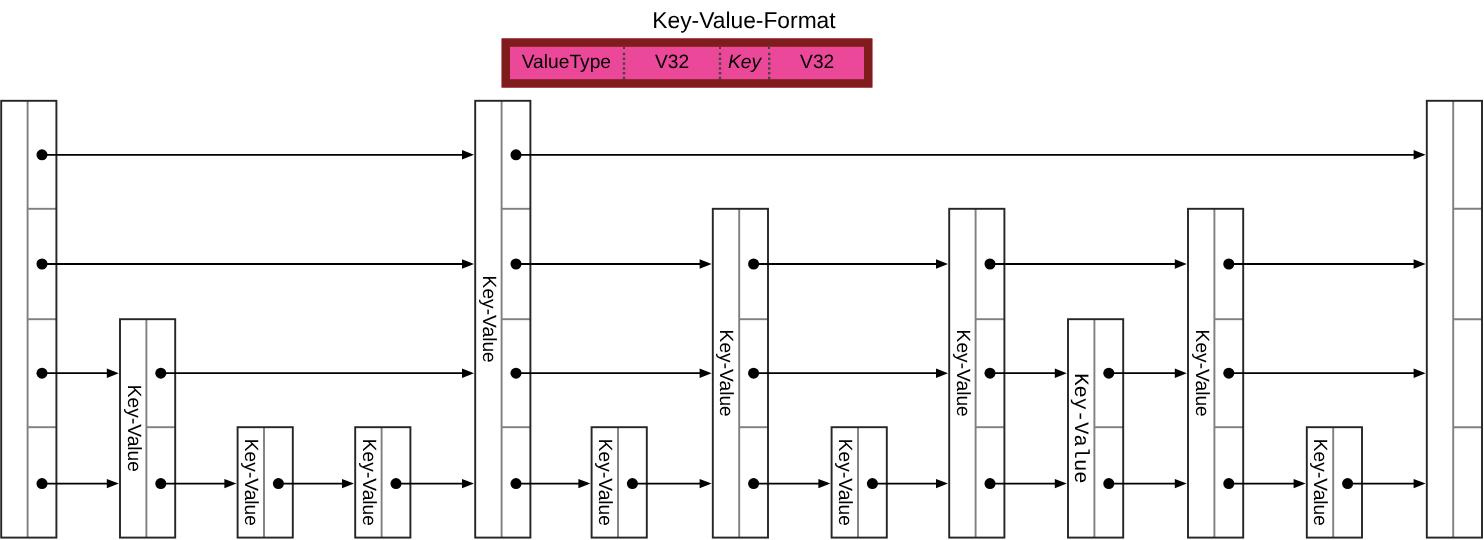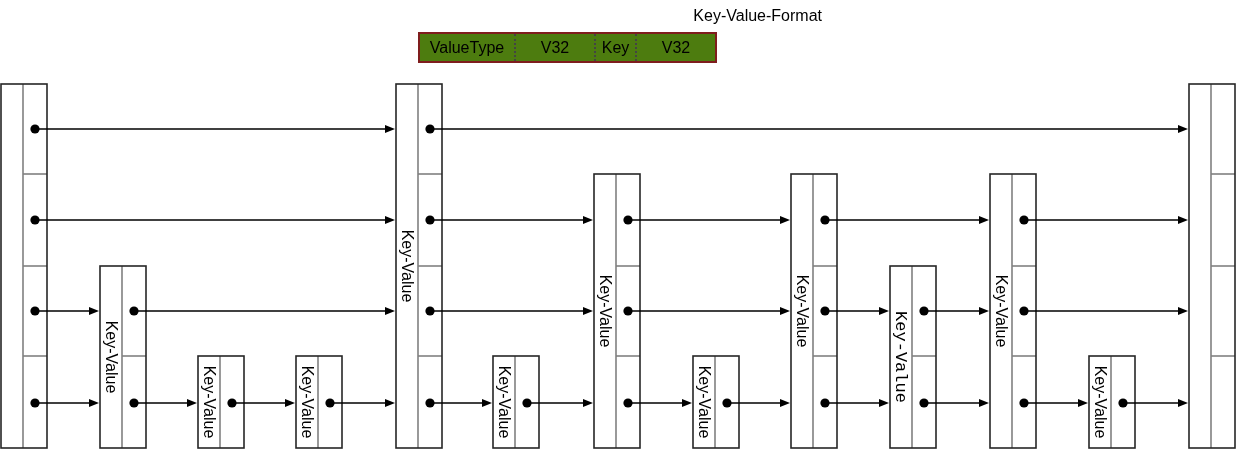--- a/index.html
+++ b/index.html
@@ -1,35 +1,35 @@
 <!DOCTYPE html>
 <html><head>
 <meta charset="utf-8">
 <style>
   html,body{margin:0;padding:0;background:#fff;}
   #stage{position:relative;width:1237px;height:450px;background:#fff;
          font-family:"Liberation Sans",sans-serif;overflow:hidden;}
-  .ft-title{position:absolute;top:7px;text-align:right;font-size:16px;color:#000;white-space:nowrap;}
-  .ft-table{position:absolute;display:flex;border:2px solid #7f1d1d;background:#4d7c0f;box-sizing:content-box;}
+  .ft-title{position:absolute;top:7px;text-align:center;font-size:19px;color:#000;white-space:nowrap;}
+  .ft-table{position:absolute;display:flex;border:7px solid #7f1d1d;background:#ec4899;box-sizing:content-box;}
   .ft-cell{display:flex;align-items:center;justify-content:center;
            font-size:16px;color:#000;height:27px;box-sizing:border-box;white-space:nowrap;}
   .ft-cell.sep{border-left:2px dotted #444;}
   #diagram{position:absolute;left:0;top:0;}
   text.lbl{font-family:"Liberation Sans",sans-serif;font-size:16px;fill:#000;}
   text.lbl.mono{font-family:"Liberation Mono",monospace;font-size:17px;}
 </style>
 </head>
 <body>
 
 <div id="stage">
   <div class="ft-title" style="left: 418px; width: 404px;">Key-Value-Format</div>
   <div class="ft-table" style="left: 418px; top: 32px;">
       <div class="ft-cell" style="width: 94px;">ValueType</div>
       <div class="ft-cell sep" style="width: 80px;">V32</div>
-      <div class="ft-cell sep" style="width: 41px;">Key</div>
+      <div class="ft-cell sep" style="width: 41px; font-style: italic;">Key</div>
       <div class="ft-cell sep" style="width: 80px;">V32</div>
     </div>
   <svg id="diagram" width="1237" height="450" viewBox="0 0 1237 450">
       <g>
         <line x1="23" y1="84" x2="23" y2="448" stroke="#808080" stroke-width="1.6"></line>
         <line x1="23" y1="356" x2="47" y2="356" stroke="#808080" stroke-width="1.6"></line>
         <line x1="23" y1="266" x2="47" y2="266" stroke="#808080" stroke-width="1.6"></line>
         <line x1="23" y1="174" x2="47" y2="174" stroke="#808080" stroke-width="1.6"></line>
         <rect x="1" y="84" width="46" height="364" fill="none" stroke="#262626" stroke-width="1.6"></rect>
       </g>

